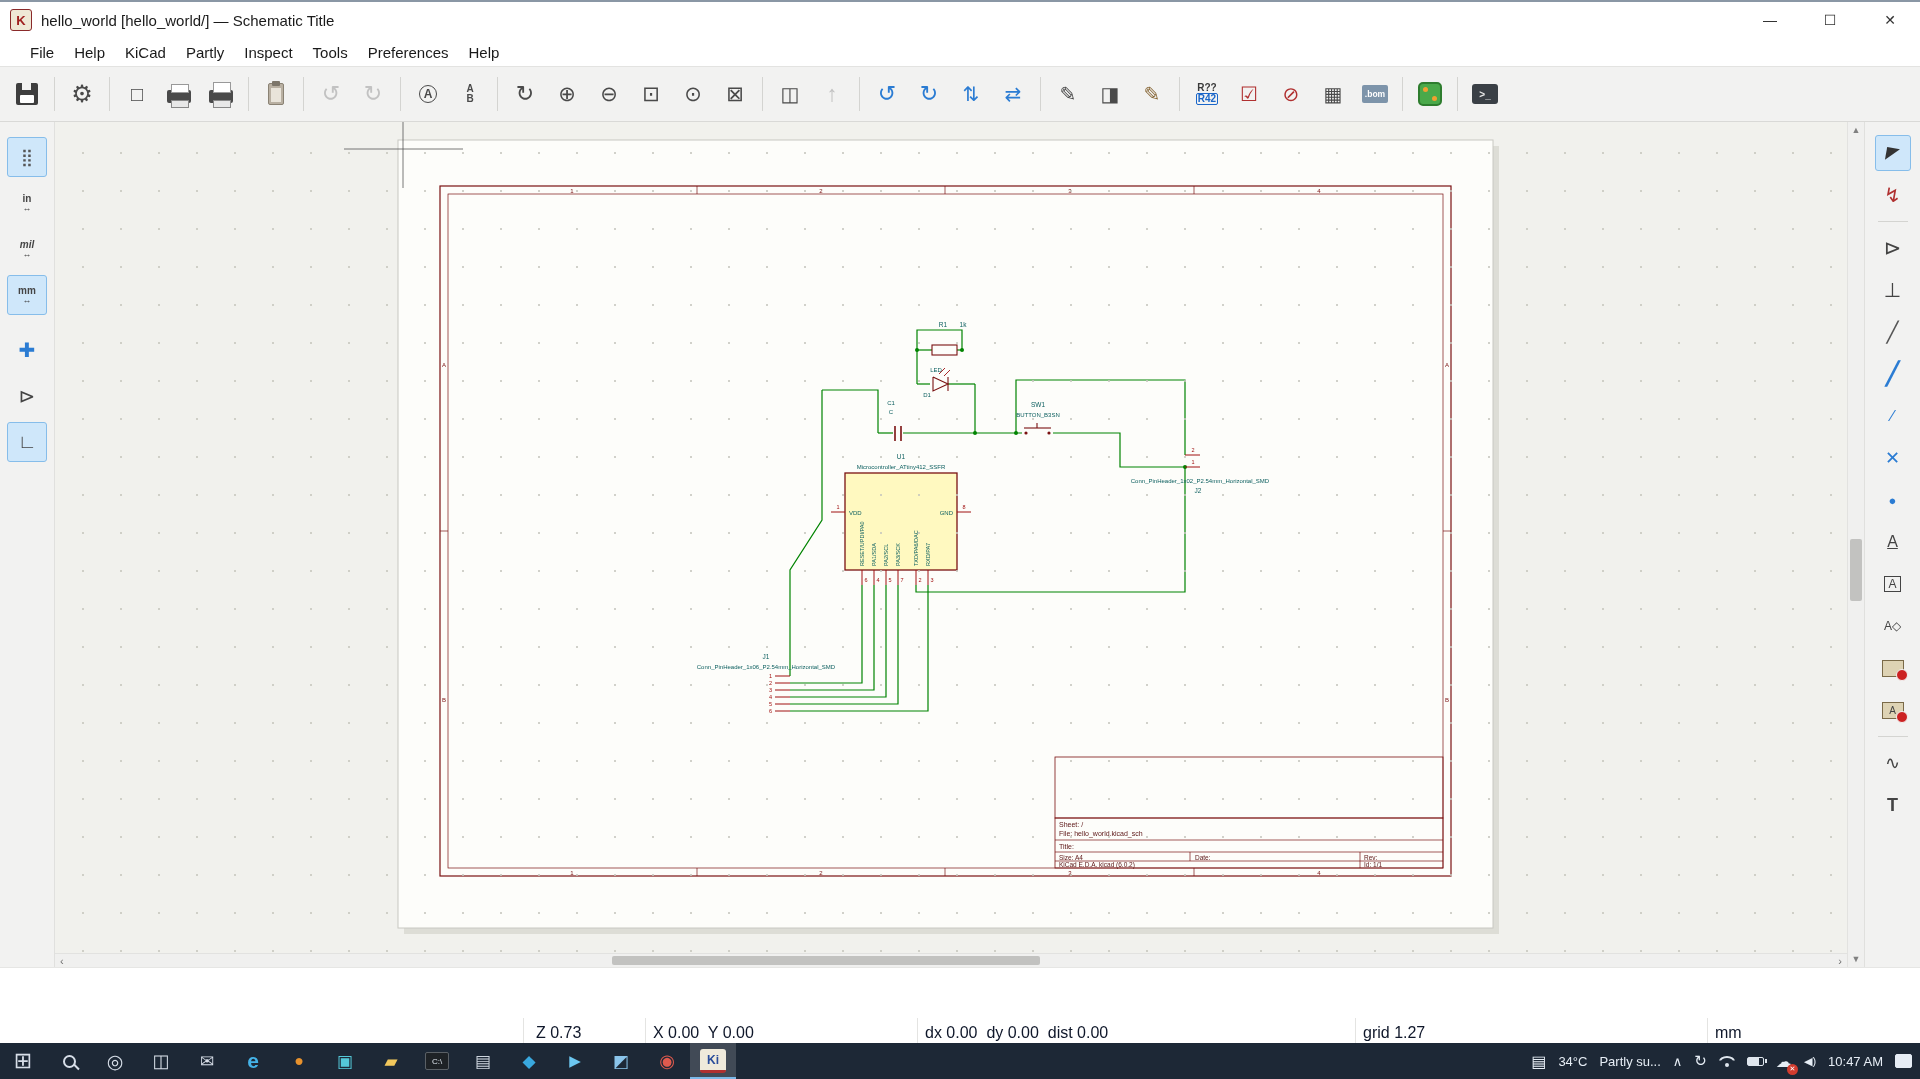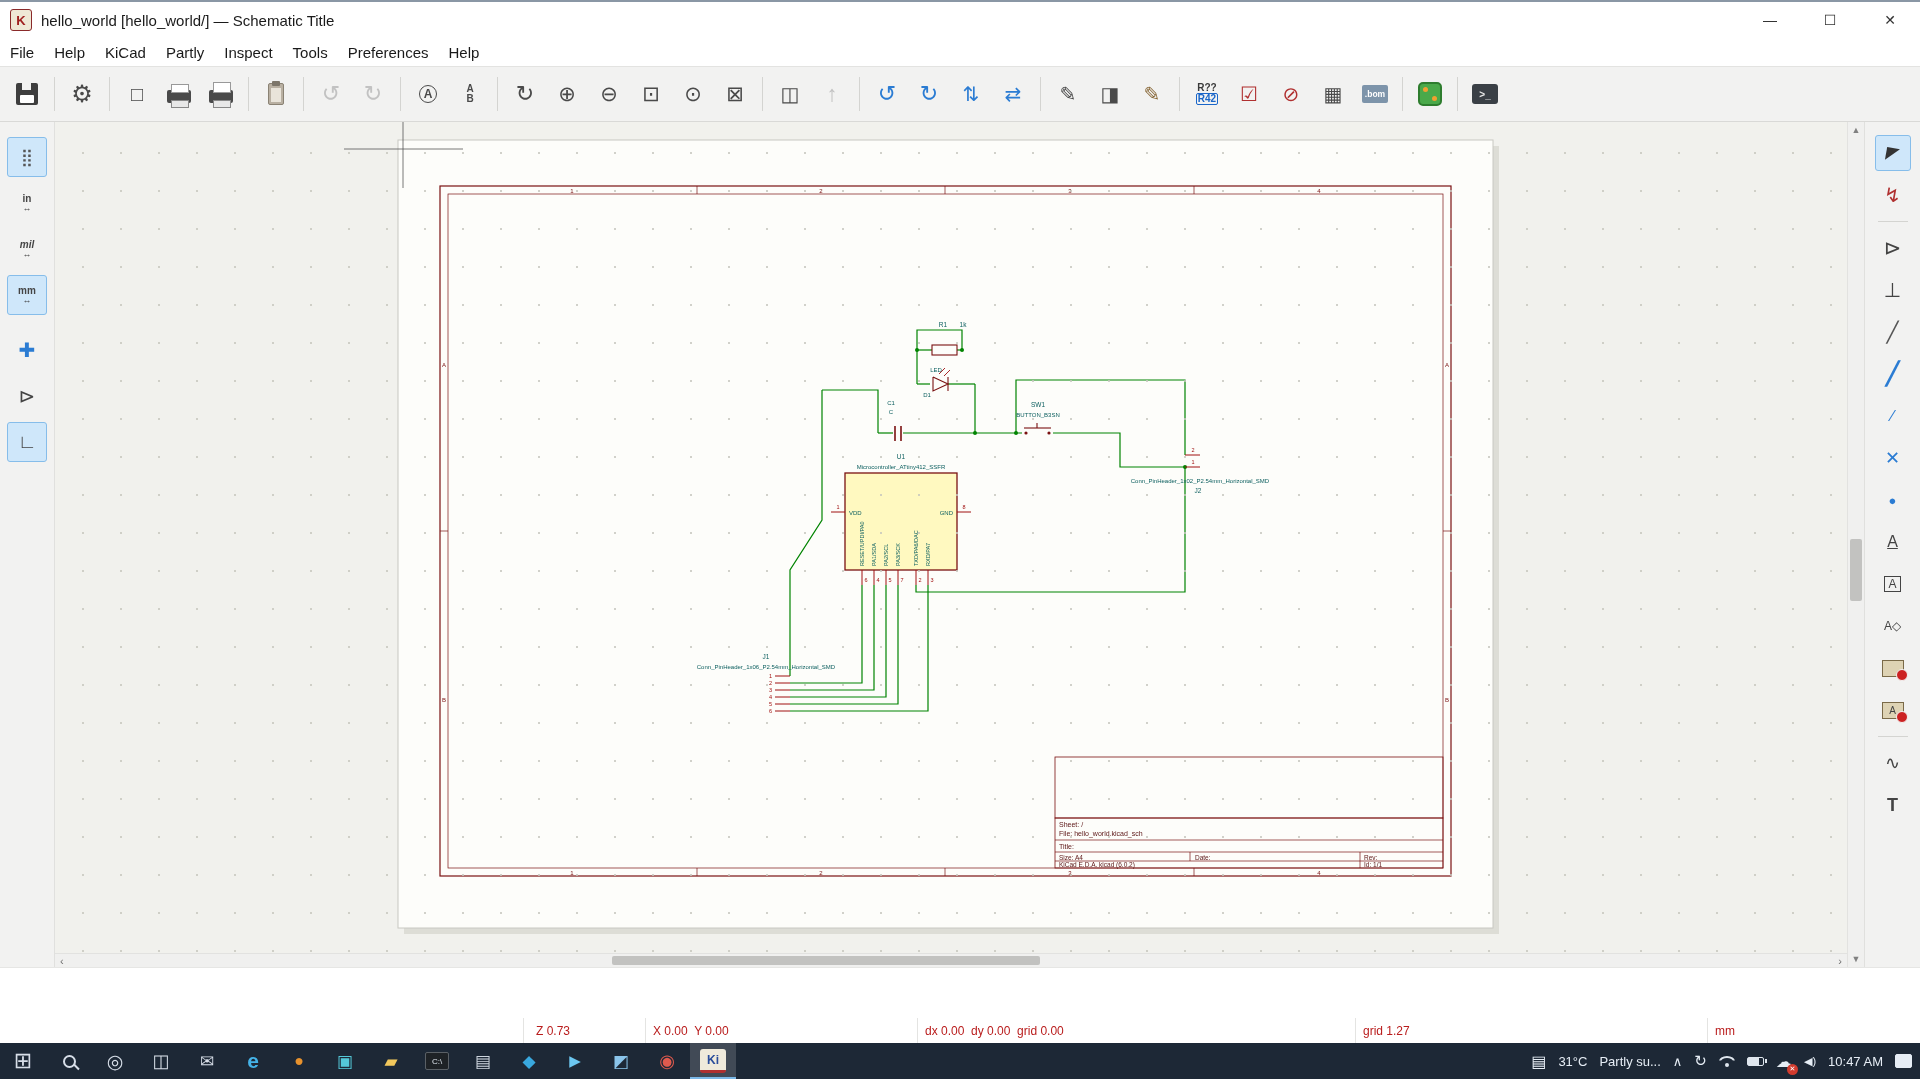--- a/index.html
+++ b/index.html
@@ -8,21 +8,21 @@
   
   .titlebar{position:absolute;left:0;top:0;width:100%;height:38px;background:#fff;
     border-top:2px solid #8a97a5;display:flex;align-items:center}
   .appicon{width:22px;height:22px;margin:0 9px 0 10px;background:#efe8d6;border:1px solid #8a2a2a;
     border-radius:3px;color:#a02020;font-weight:bold;font-size:13px;display:flex;align-items:center;justify-content:center}
   .title{font-size:15px;color:#1a1a1a}
   .wctrl{margin-left:auto;display:flex;height:100%}
   .wbtn{width:60px;display:flex;align-items:center;justify-content:center;font-size:14px;color:#333}
   
   .menubar{position:absolute;top:38px;left:0;height:28px;width:100%;background:#fff;
-    display:flex;align-items:center;padding-left:0}
+    display:flex;align-items:center;padding-left:20px}
   .mitem{padding:0 10px;font-size:15px;color:#1a1a1a}
   
   .toolbar{position:absolute;top:66px;left:0;height:56px;width:100%;background:#f2f2f1;
     border-top:1px solid #e3e3e1;border-bottom:1px solid #d9d9d7;display:flex;align-items:center;padding-left:6px}
   .tbtn{width:40px;height:40px;border-radius:3px;display:flex;align-items:center;justify-content:center;margin:0 1px;flex:none}
   .tsep{width:1px;height:34px;background:#d4d4d1;margin:0 6px;flex:none}
   .stk{display:flex;flex-direction:column;align-items:center;line-height:10px;font-size:10px;font-weight:bold}
   .tbtn[data-name="annotate-icon"] .stk span:first-child{color:#3a3a3a}
   .tbtn[data-name="annotate-icon"] .stk span:last-child{color:#1a66c9;border:1px solid #1a66c9;padding:0 1px;border-radius:2px}
   .sel{background:#cfe7fa;border:1px solid #86bdea}
@@ -43,21 +43,21 @@
     background-image:radial-gradient(circle,#c6c6be 0.9px,transparent 1.2px);background-size:38px 38px;background-position:9px 12px}
   
   .vscroll{position:absolute;right:56px;top:122px;width:17px;bottom:112px;background:#f0f0ef;border-left:1px solid #e2e2e0}
   .vthumb{position:absolute;left:2px;right:2px;top:417px;height:62px;background:#c2c2c0;border-radius:2px}
   .varrow{position:absolute;left:0;width:100%;text-align:center;font-size:9px;color:#808080}
   .hscroll{position:absolute;left:55px;right:73px;bottom:112px;height:14px;background:#f0f0ef;border-top:1px solid #e2e2e0}
   .hthumb{position:absolute;top:2px;bottom:2px;left:557px;width:428px;background:#c2c2c0;border-radius:2px}
   .harrow{position:absolute;top:0;height:100%;display:flex;align-items:center;font-size:11px;color:#707070}
   
   .statusbar{position:absolute;left:0;right:0;top:967px;height:76px;background:#fff;border-top:1px solid #e6e6e4}
-  .sbf{position:absolute;top:56px;font-size:12px;color:#b91c1c;white-space:pre}
+  .sbf{position:absolute;top:56px;font-size:16px;color:#0f172a;white-space:pre}
   .sbsep{position:absolute;top:50px;width:1px;height:26px;background:#e4e4e2}
   
   .taskbar{position:absolute;left:0;bottom:0;width:100%;height:36px;background:#1d2836;display:flex;align-items:center;z-index:9}
   .tapp{width:46px;height:36px;display:flex;align-items:center;justify-content:center;flex:none}
   .tapp.active{background:rgba(255,255,255,.16);box-shadow:inset 0 -2px 0 #7ab8e8}
   .tray{margin-left:auto;display:flex;align-items:center;gap:12px;padding-right:8px;color:#e6edf5;font-size:13px}
   .ttext{white-space:nowrap}
   
   .ic{display:flex;align-items:center;justify-content:center}
   .circ{border:1.6px solid currentColor;border-radius:50%;width:18px;height:18px;font-weight:bold}
@@ -467,21 +467,21 @@
 </div>
 
 <div class="statusbar" data-name="status-bar">
   <div class="sbsep" style="left:523px"></div>
   <div class="sbsep" style="left:645px"></div>
   <div class="sbsep" style="left:917px"></div>
   <div class="sbsep" style="left:1355px"></div>
   <div class="sbsep" style="left:1707px"></div>
   <div class="sbf" style="left:536px" data-name="status-zoom">Z 0.73</div>
   <div class="sbf" style="left:653px" data-name="status-cursor">X 0.00  Y 0.00</div>
-  <div class="sbf" style="left:925px" data-name="status-delta">dx 0.00  dy 0.00  grid 0.00</div>
+  <div class="sbf" style="left:925px" data-name="status-delta">dx 0.00  dy 0.00  dist 0.00</div>
   <div class="sbf" style="left:1363px" data-name="status-grid">grid 1.27</div>
   <div class="sbf" style="left:1715px" data-name="status-units">mm</div>
 </div>
 
 <div class="taskbar" data-name="windows-taskbar">
   <div id="tb-apps" style="display:flex" data-name="taskbar-apps">
       <div class="tapp" data-name="taskbar-start-icon">
         <span class="ic" style="color: rgb(215, 222, 232); font-size: 22px;">⊞</span>
       </div>
       <div class="tapp" data-name="taskbar-search-icon">
@@ -525,21 +525,21 @@
       </div>
       <div class="tapp" data-name="taskbar-chrome-icon">
         <span class="ic" style="color: rgb(224, 90, 78); font-size: 18px;">◉</span>
       </div>
       <div class="tapp active" data-name="taskbar-kicad-icon">
         <span class="ic ic-kicad">Ki</span>
       </div>
     </div>
   <div class="tray" id="tb-tray" data-name="system-tray">
       <span class="ic" data-name="tray-news-icon" style="font-size: 16px;">▤</span>
-      <span class="ttext" data-name="tray-temperature">31°C</span>
+      <span class="ttext" data-name="tray-temperature">34°C</span>
       <span class="ttext" data-name="tray-weather">Partly su...</span>
       <span class="ic" data-name="tray-chevron-up-icon" style="font-size: 13px;">∧</span>
       <span class="ic" data-name="tray-rotation-lock-icon" style="font-size: 15px;">↻</span>
       <span class="ic ic-wifi" data-name="tray-wifi-icon"></span>
       <span class="ic ic-batt" data-name="tray-battery-icon"></span>
       <span class="ic badge" data-name="tray-onedrive-icon" style="font-size: 16px;">☁</span>
       <span class="ic" data-name="tray-volume-icon" style="font-size: 11px;">◀)</span>
       <span class="ttext" data-name="tray-clock">10:47 AM</span>
       <span class="ic ic-notif" data-name="tray-notifications-icon"></span>
     </div>

